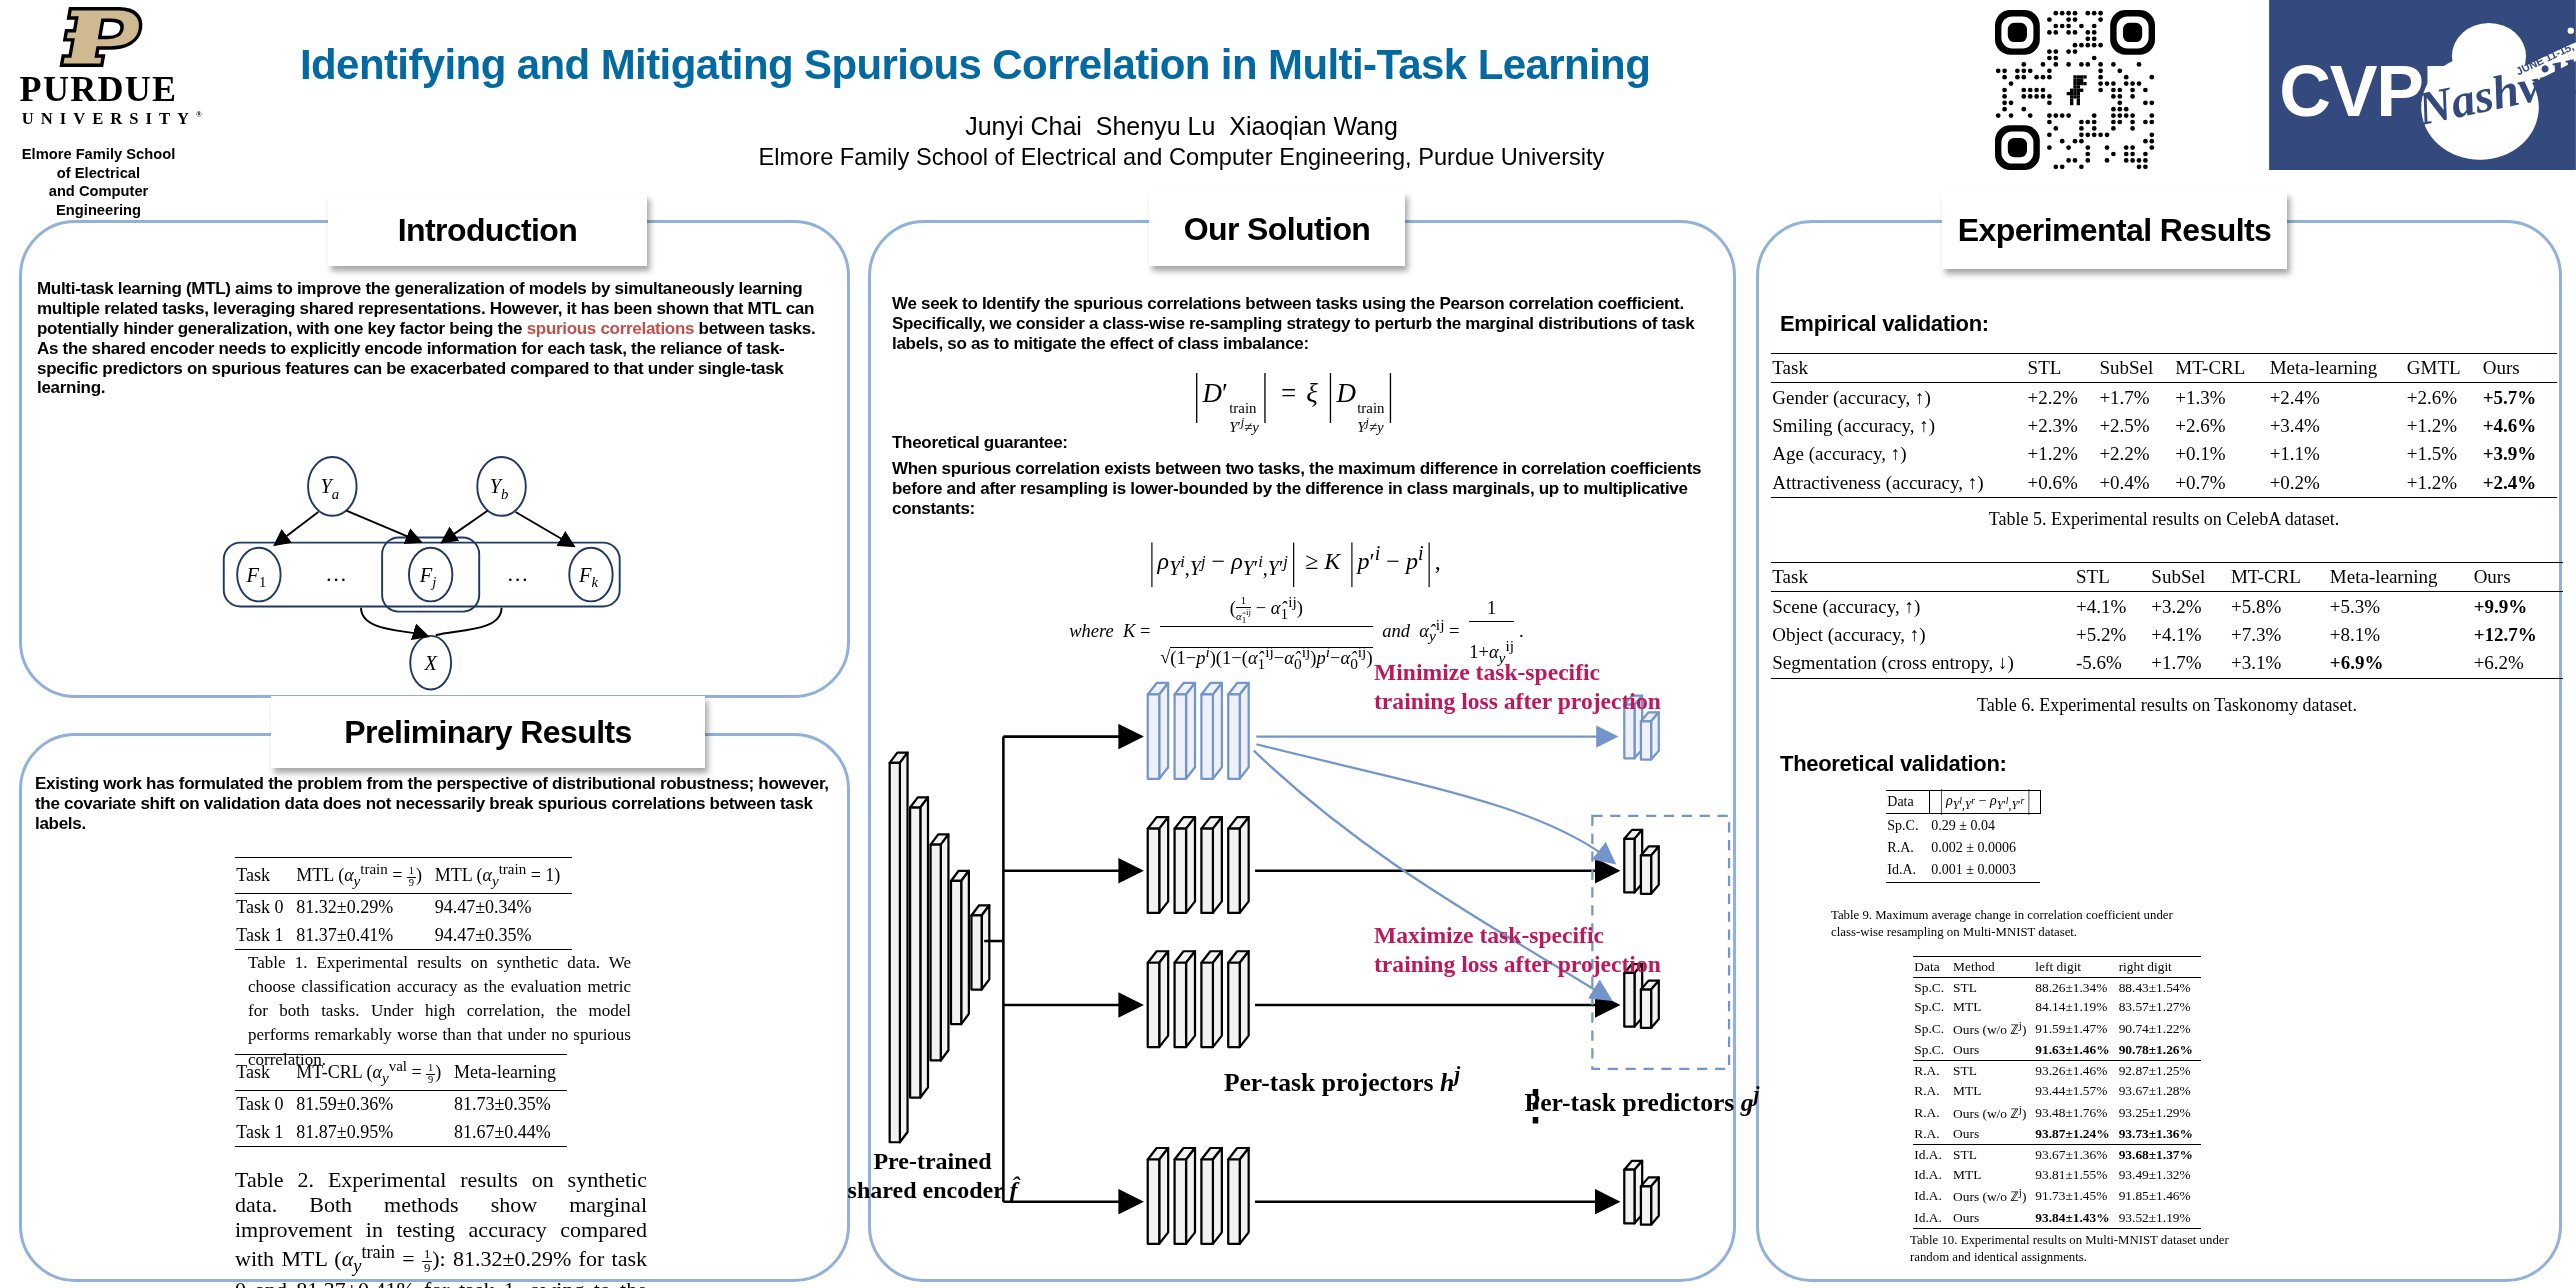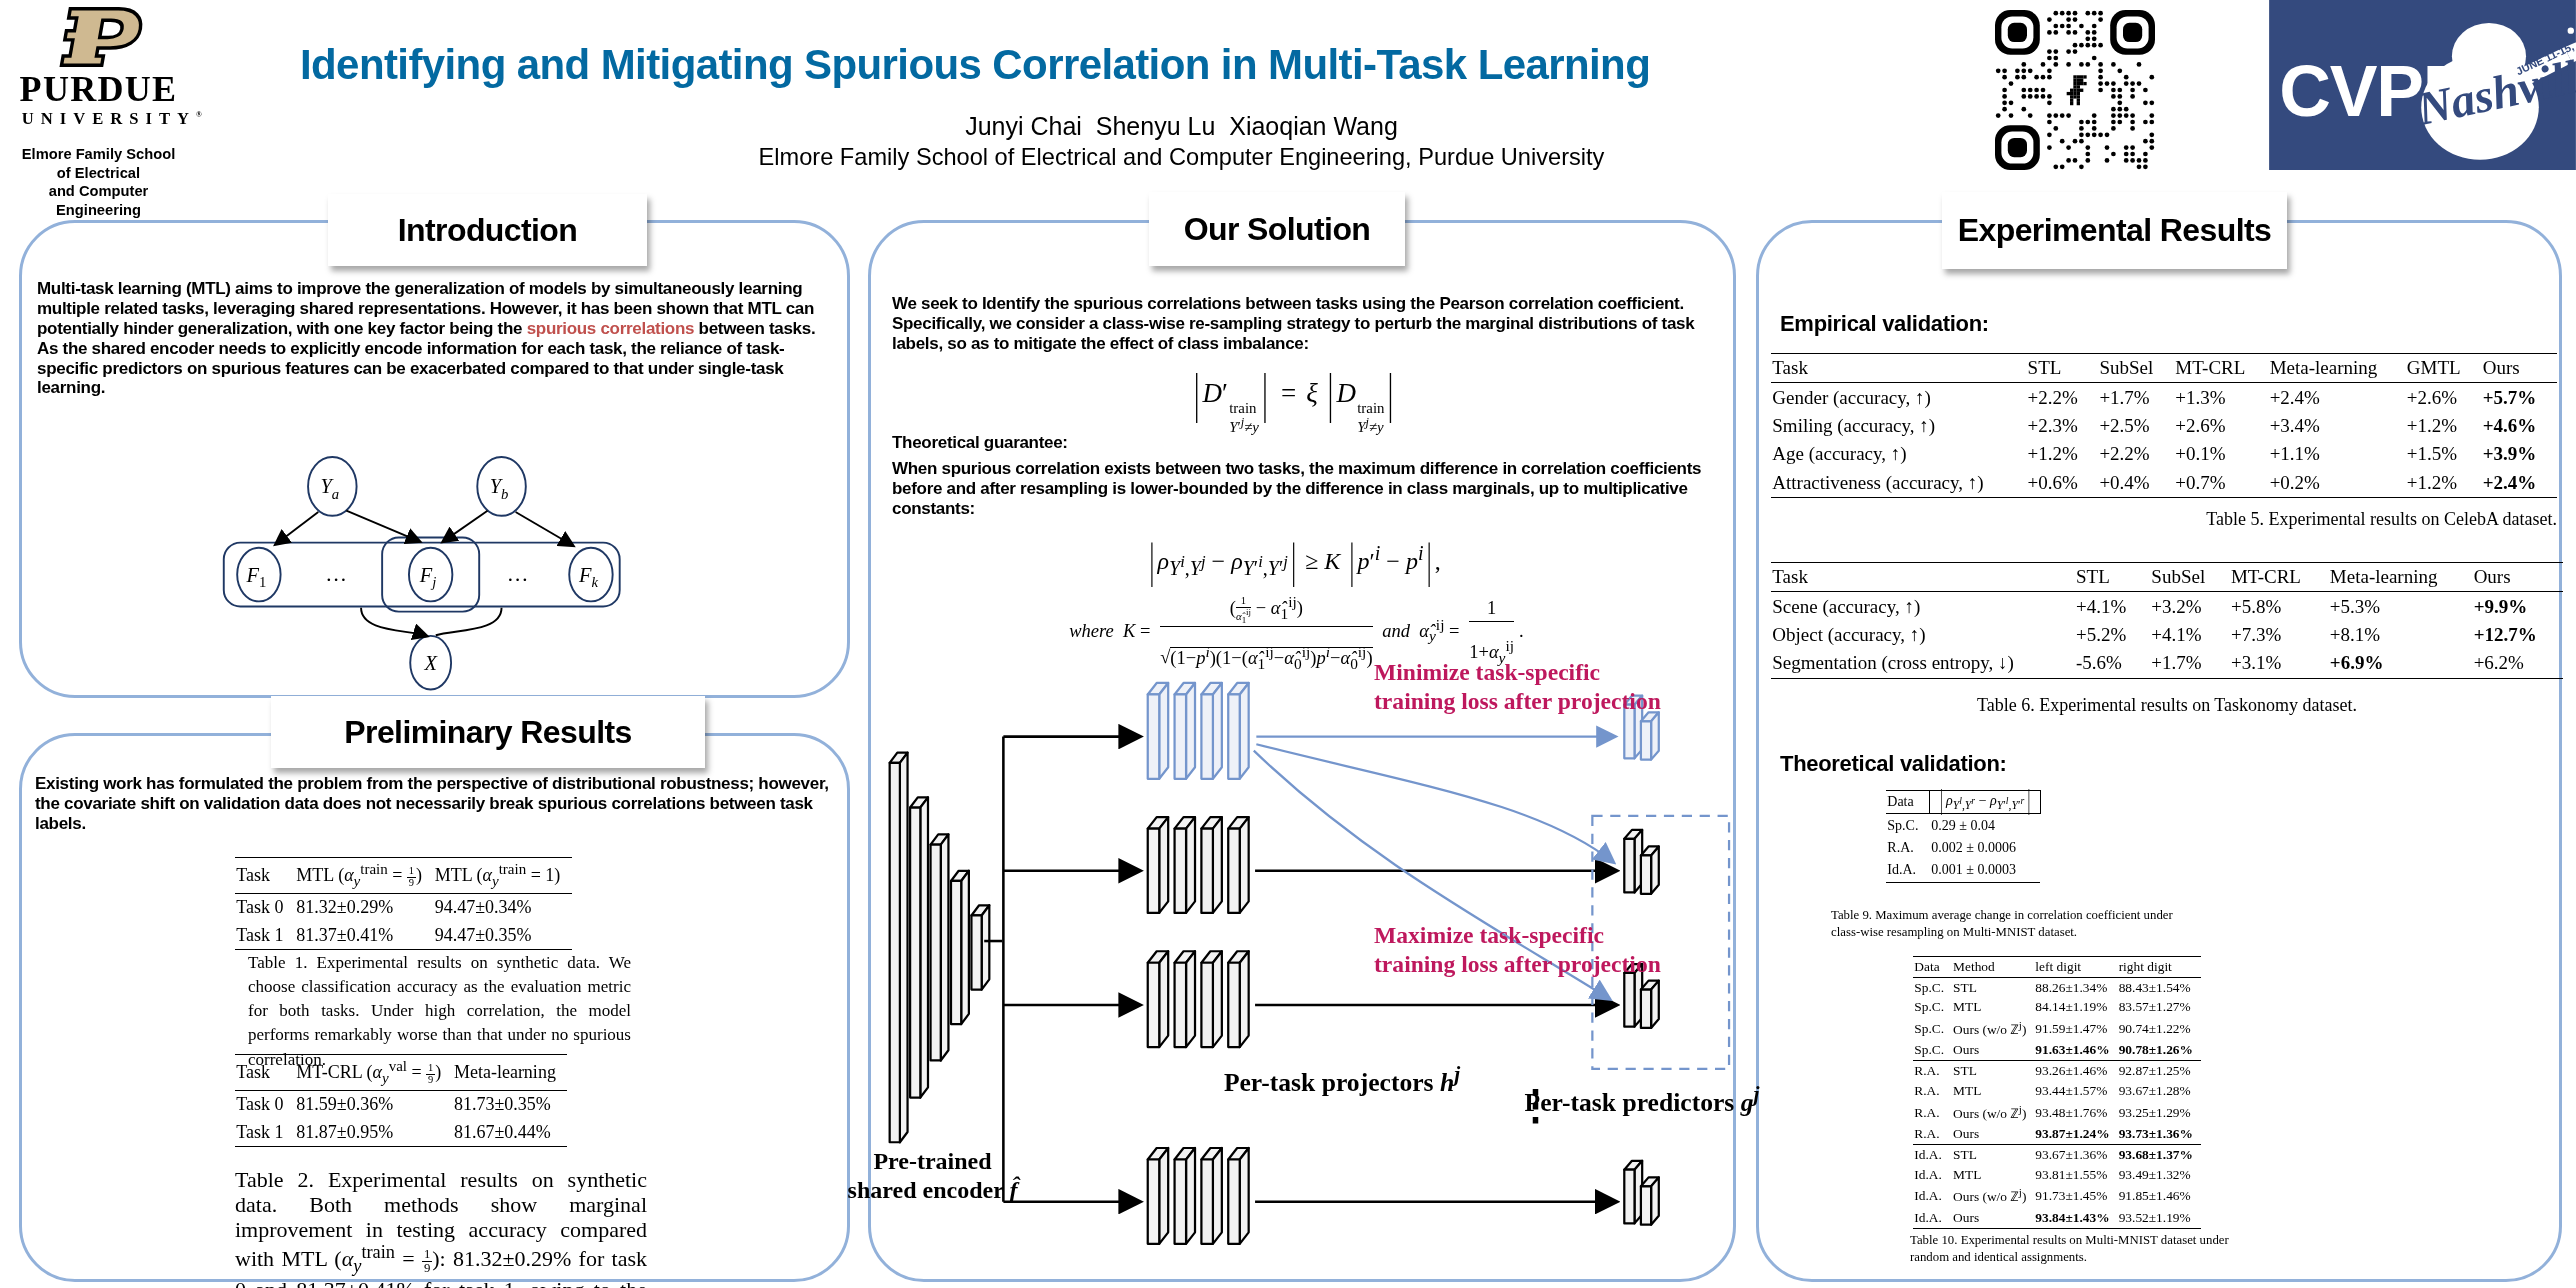--- a/index.html
+++ b/index.html
@@ -604,21 +604,21 @@
         <td>Attractiveness (accuracy, ↑)</td>
         <td>+0.6%</td>
         <td>+0.4%</td>
         <td>+0.7%</td>
         <td>+0.2%</td>
         <td>+1.2%</td>
         <td><b>+2.4%</b></td>
       </tr>
     </tbody>
   </table>
-<div class="cap" style="left:1771px;top:509px;width:786px;font-size:18px;text-align:right">Table 5. Experimental results on CelebA dataset.</div>
+<div class="cap" style="left:1771px;top:509px;width:786px;font-size:18px;text-align:center">Table 5. Experimental results on CelebA dataset.</div>
 
 <table id="table6" class="ltx" style="left:1771px;top:562px">
     <thead>
       <tr>
         <th>Task</th>
         <th>STL</th>
         <th>SubSel</th>
         <th>MT-CRL</th>
         <th>Meta-learning</th>
         <th>Ours</th>

